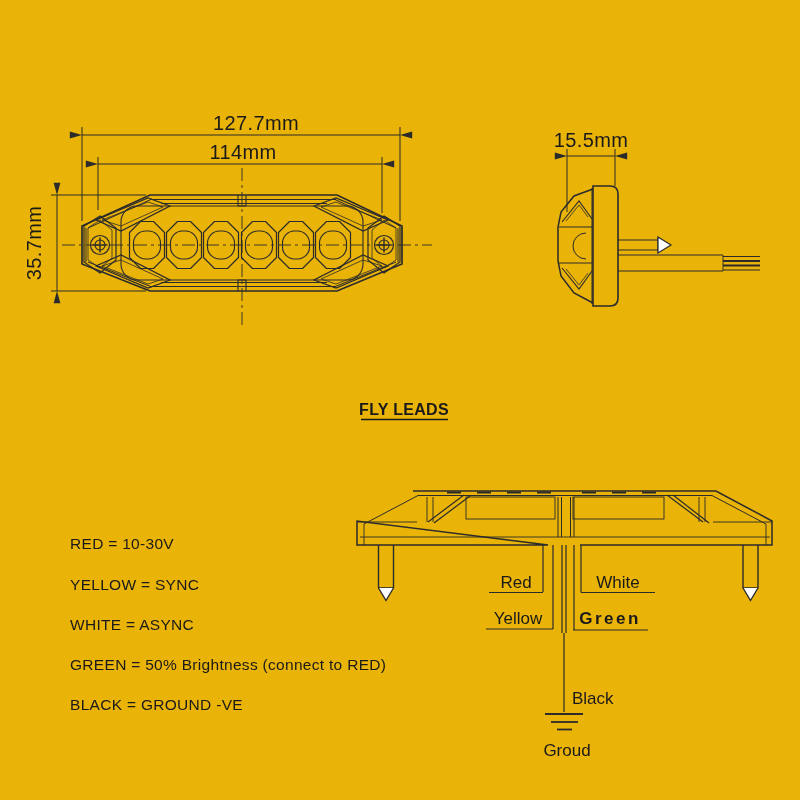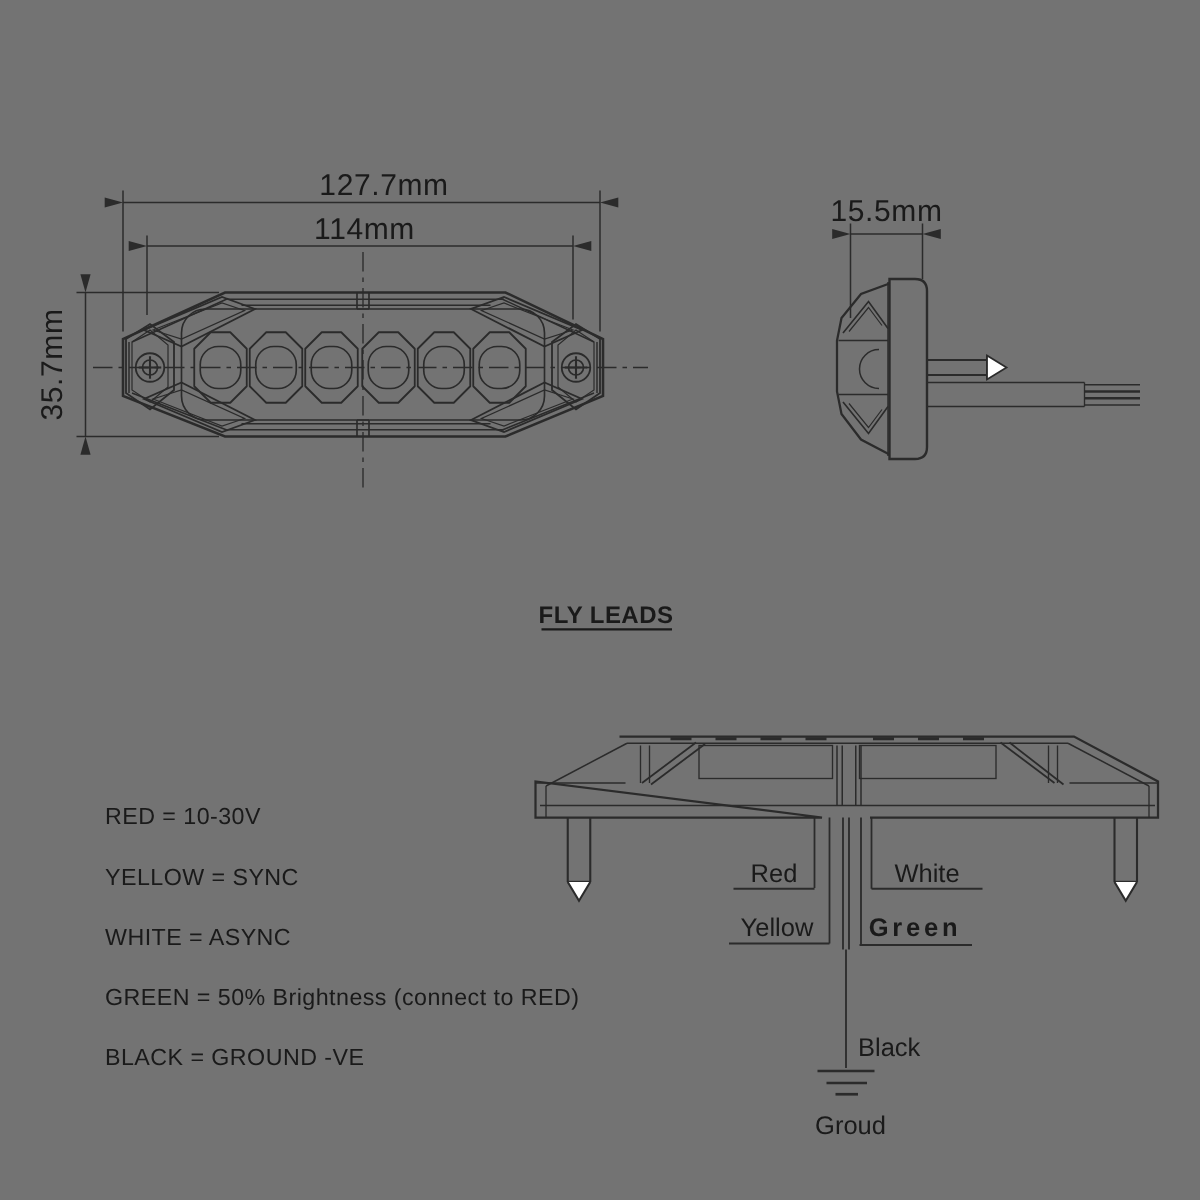--- a/index.html
+++ b/index.html
@@ -1,16 +1,16 @@
 <!DOCTYPE html>
 <html><head>
 <meta charset="utf-8">
 <style>
   html,body{margin:0;padding:0;background:#ffffff;}
-  #canvas{position:relative;width:800px;height:800px;background:#737373;overflow:hidden;
+  #canvas{position:relative;width:800px;height:800px;background:#eab308;overflow:hidden;
           font-family:"Liberation Sans", sans-serif;}
   svg text{fill:#1a1a1a;}
   .dim-label{font-size:20px;letter-spacing:0.4px;}
   .legend-label{font-size:15.5px;letter-spacing:0.3px;}
   .wire-label{font-size:17px;}
   .title-label{font-size:16px;font-weight:700;letter-spacing:0.3px;}
 </style>
 </head>
 <body>
 

